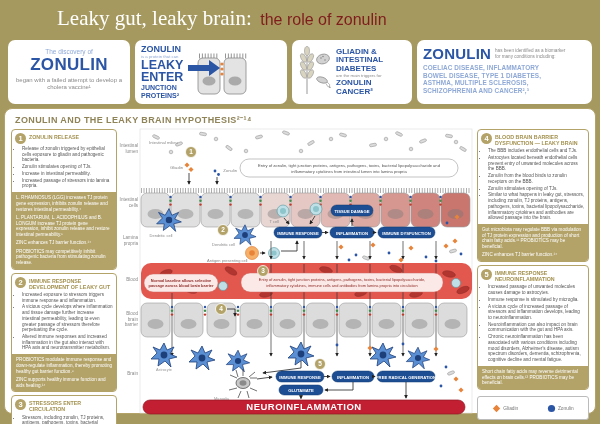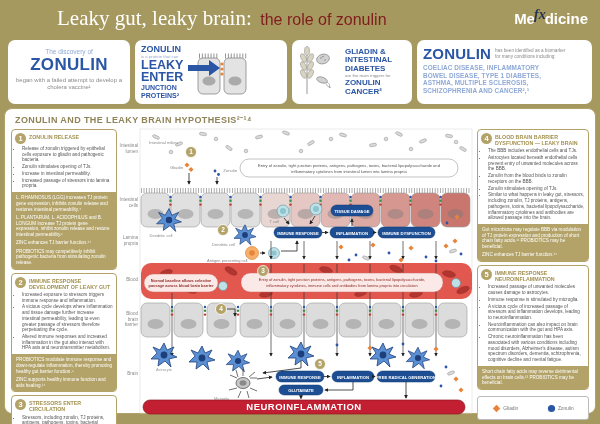--- a/index.html
+++ b/index.html
@@ -19,21 +19,21 @@
   .c1{width:122px;text-align:center;}
   .c1 .s1{font-size:6.5px;color:#8fa9d6;margin-top:3px;}
   .c1 .big{font-size:17px;font-weight:bold;letter-spacing:0.3px;}
   .c1 .s2{font-size:6px;color:#8a8a8a;margin-top:2px;line-height:1.2;}
   .c2{width:152px;display:flex;gap:4px;align-items:center;}
   .c2 .txt{line-height:1;}
   .c2 .z{font-size:9px;font-weight:bold;}
   .c2 .sm{font-size:4.3px;color:#8fa9d6;margin:1px 0 1px;}
   .c2 .open{font-size:12.5px;font-weight:bold;line-height:0.95;}
   .c2 .jn{font-size:7px;font-weight:bold;line-height:1.05;}
-  .c3{width:120px;display:flex;gap:13px;align-items:center;}
+  .c3{width:120px;display:flex;gap:4px;align-items:center;}
   .c3 .txt{line-height:1.05;}
   .c3 .b{font-size:8px;font-weight:bold;}
   .c3 .sm{font-size:4.3px;color:#8a8a8a;margin:1px 0;}
   .c4{width:175px;}
   .c4 .row{display:flex;align-items:flex-start;gap:4px;}
   .c4 .z{font-size:15px;font-weight:bold;letter-spacing:0.2px;}
   .c4 .sm{font-size:4.6px;color:#8a8a8a;line-height:1.25;padding-top:3px;}
   .c4 .list{font-size:6.4px;font-weight:bold;color:#8fa9d6;line-height:1.18;margin-top:2px;letter-spacing:0.1px;}
   
   .panel{position:absolute;top:108px;left:4px;width:592px;height:306px;background:#ffffff;border:1px solid #b3a369;border-radius:8px;box-sizing:border-box;}
@@ -56,25 +56,20 @@
   .legend{margin-top:3px;background:#fff;border:1px solid #bbb;border-radius:3px;height:22px;display:flex;align-items:center;justify-content:space-around;font-size:4.8px;color:#777;}
   .legend .item{display:flex;align-items:center;gap:2px;}
 </style>
 </head>
 <body>
 
 <div class="header">
   <div class="title">
     <span class="strong">Leaky gut, leaky brain:</span>
     <span class="light">the role of zonulin</span>
-  </div>
-  <div class="logo">
-    <span>Me</span>
-    <span class="fx">fx</span>
-    <span>dicine</span>
   </div>
 </div>
 
 <div class="cards">
 
   <div class="card c1 blue">
     <div class="s1">The discovery of</div>
     <div class="big">ZONULIN</div>
     <div class="s2">began with a failed attempt to develop a cholera vaccine¹</div>
   </div>

